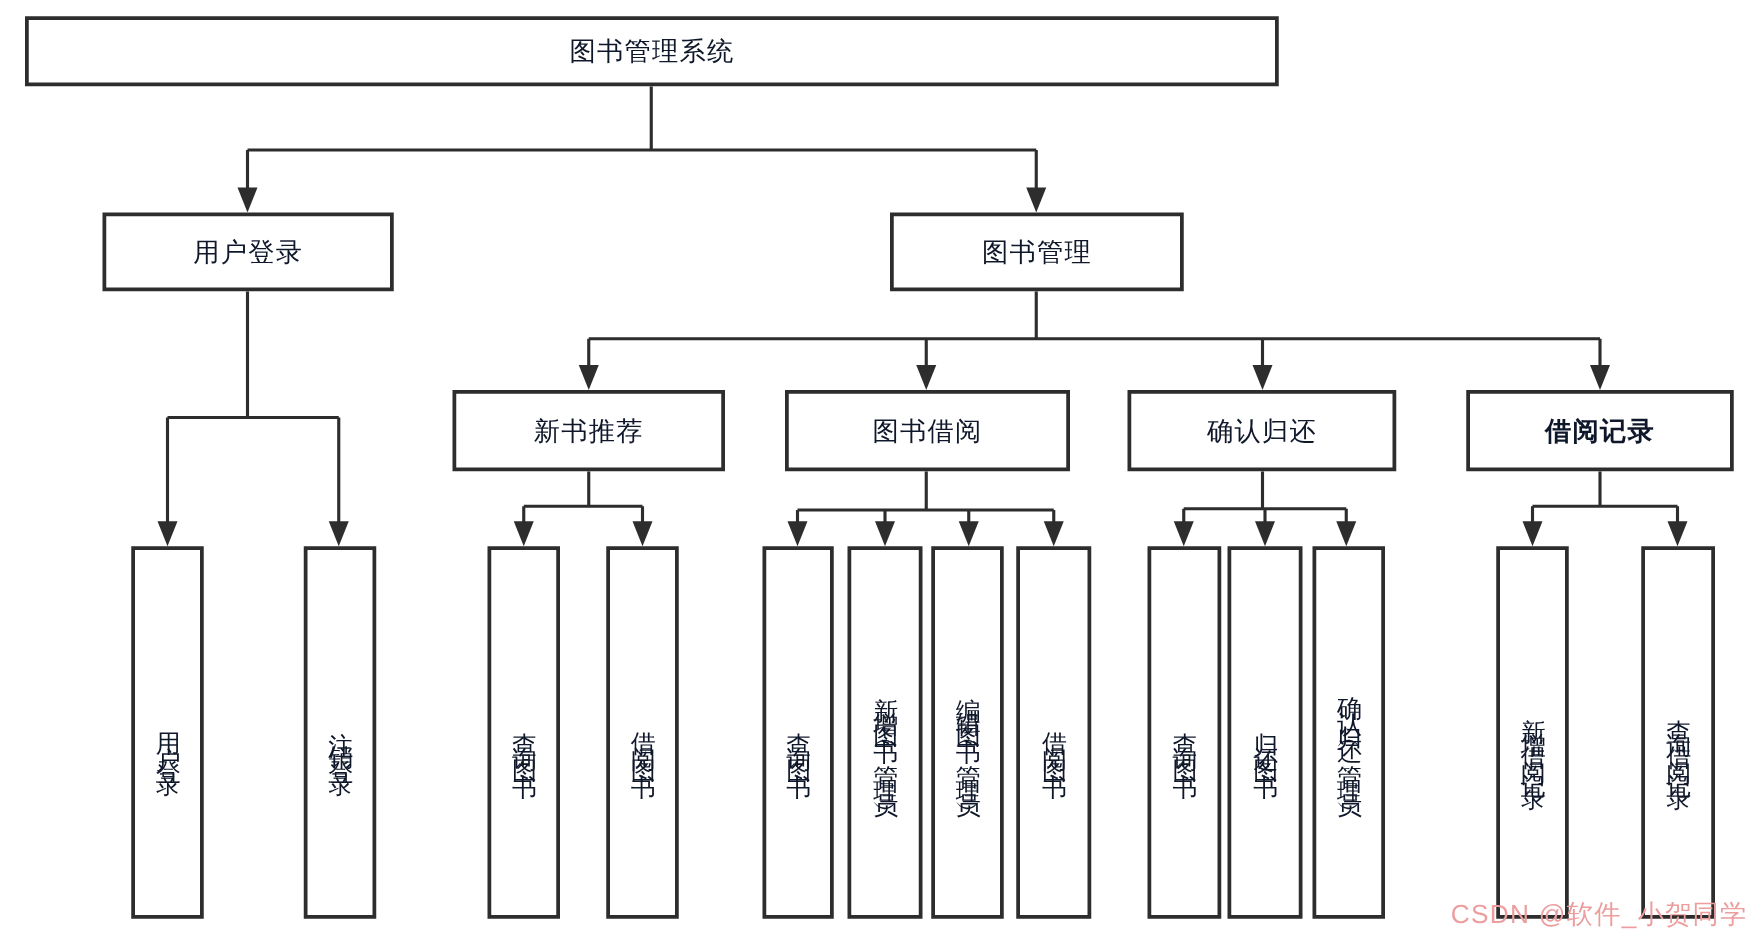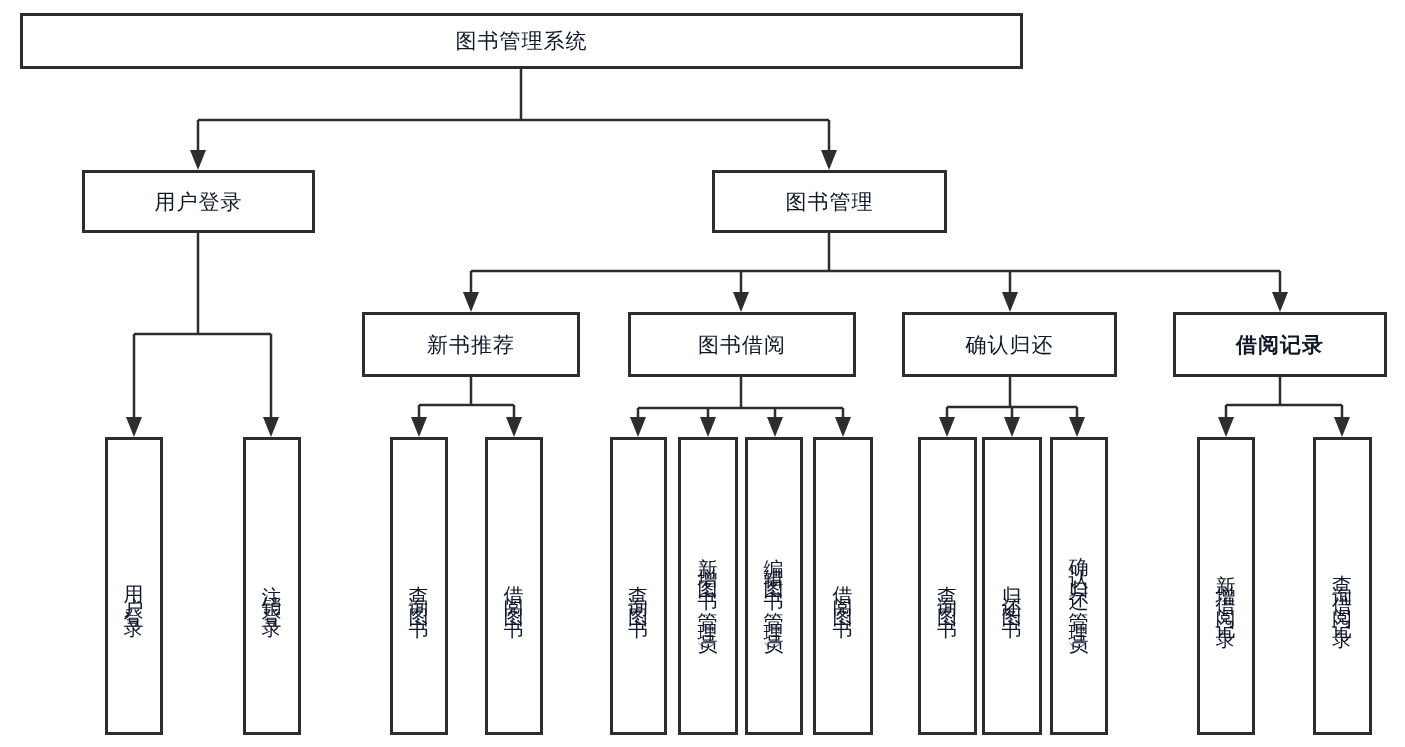--- a/index.html
+++ b/index.html
@@ -143,14 +143,15 @@
     <span class="vtext">确认归还（管理员）</span>
   </div>
 
   <div class="node vbox" style="left:1197px; top:437px; width:58px; height:298px;">
     <span class="vtext">新增借阅记录</span>
   </div>
   <div class="node vbox" style="left:1313px; top:437px; width:59px; height:298px;">
     <span class="vtext">查询借阅记录</span>
   </div>
 
+  <div class="watermark">CSDN @软件_小贺同学</div>
 
 </div>
 
 </body></html>

